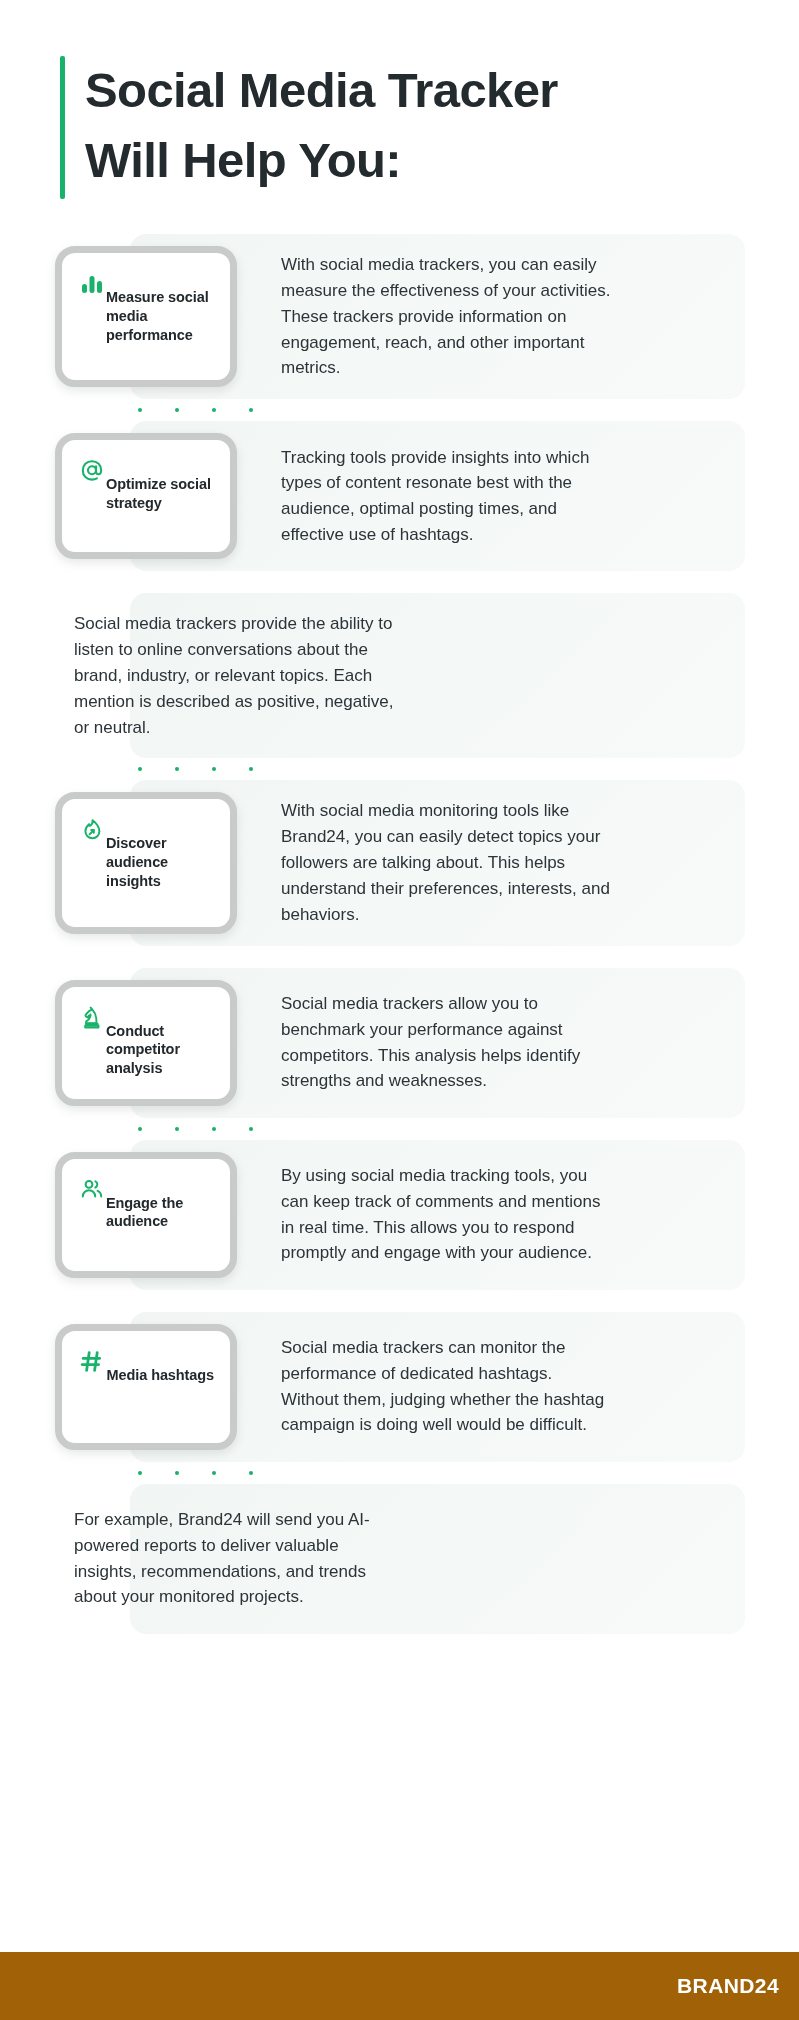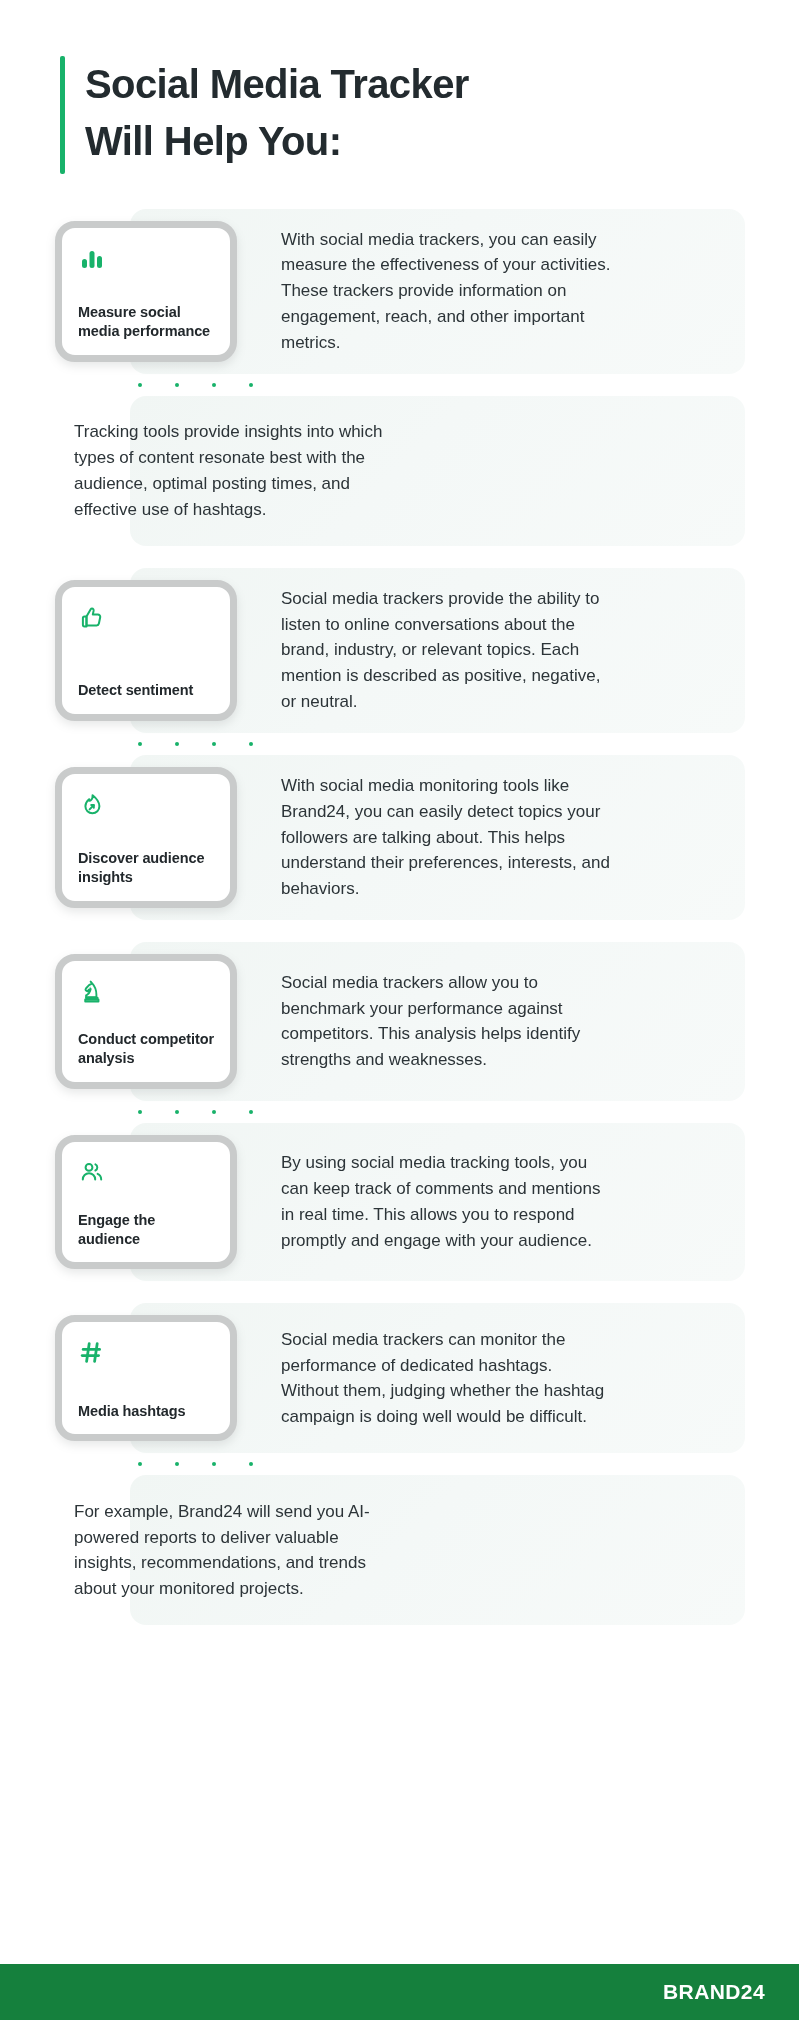--- a/index.html
+++ b/index.html
@@ -29,21 +29,21 @@
   }
   .header-bar {
     width: 5px;
     background: #18b26a;
     border-radius: 2px;
     margin-right: 20px;
     flex: 0 0 5px;
     align-self: stretch;
   }
   .header-title {
-    font-size: 40px;
+    font-size: 49px;
     line-height: 1.42;
     font-weight: 700;
     letter-spacing: -0.6px;
     color: #232b2f;
     padding-bottom: 4px;
   }
   .header-title .line { display: block; white-space: nowrap; }
 
   
   .cards {
@@ -77,21 +77,21 @@
     position: relative;
     z-index: 2;
     flex: 0 0 182px;
     width: 182px;
     margin: 12px 0 12px 25px;
     background: #ffffff;
     border: 7px solid #c9cbcb;
     border-radius: 20px;
     padding: 17px 16px 14px 16px;
     display: flex;
-    flex-direction: column;
+    flex-direction: row;
     justify-content: space-between;
     box-shadow: 0 4px 10px rgba(120,130,130,0.18);
   }
 
   .card-icon {
     height: 34px;
     display: flex;
     align-items: flex-start;
   }
   .card-icon svg { display: block; }
@@ -132,26 +132,26 @@
     width: 4px; height: 4px;
     border-radius: 50%;
     background: #18b26a;
     display: block;
   }
   .dots.hidden { visibility: hidden; }
 
   
   .spacer { flex: 1 1 auto; min-height: 30px; }
   .footer {
-    height: 56px;
-    background: #15803d;
+    height: 68px;
+    background: #a16207;
     display: flex;
     align-items: center;
     justify-content: flex-end;
-    padding-right: 34px;
+    padding-right: 20px;
   }
   .footer-logo {
     color: #ffffff;
     font-size: 21px;
     font-weight: 700;
     letter-spacing: 0.4px;
   }
 </style>
 </head>
 <body>
@@ -189,44 +189,44 @@
         <span></span>
         <span></span>
         <span></span>
         <span></span>
       </div>
     </div>
 
     <div class="row-wrap">
       <div class="row">
         <div class="row-panel"></div>
+        <div class="card">
+          <div class="card-icon">
+            <svg width="28" height="28" viewBox="0 0 28 28" fill="none" stroke="#18b26a" stroke-width="2.1" stroke-linecap="round">
+              <circle cx="14" cy="13.2" r="4"></circle>
+              <path d="M18 9.2v5.4c0 1.7 1.1 2.6 2.4 2.6 1.6 0 2.8-1.3 2.8-4 0-5.3-3.8-9-9.2-9C8.6 4.2 4.8 8 4.8 13.4c0 5.4 3.8 9.2 9.2 9.2 2 0 3.6-.5 4.9-1.3"></path>
+            </svg>
+          </div>
+          <div class="card-title">Optimize social strategy</div>
+        </div>
         <div class="desc">
           <p>Tracking tools provide insights into which types of content resonate best with the audience, optimal posting times, and effective use of hashtags.</p>
         </div>
       </div>
       <div class="dots hidden">
         <span></span>
         <span></span>
         <span></span>
         <span></span>
       </div>
     </div>
 
     <div class="row-wrap">
       <div class="row">
         <div class="row-panel"></div>
-        <div class="card">
-          <div class="card-icon">
-            <svg width="28" height="28" viewBox="0 0 28 28" fill="none" stroke="#18b26a" stroke-width="2" stroke-linecap="round" stroke-linejoin="round">
-              <path d="M8.5 12.4h-2a1.6 1.6 0 0 0-1.6 1.6v6.8a1.6 1.6 0 0 0 1.6 1.6h2z"></path>
-              <path d="M8.5 12.4l4.2-7.1c.6-1 2-1 2.6 0 .3.5.4 1 .3 1.6l-.8 3.6h5.1c1.5 0 2.6 1.3 2.3 2.8l-1.3 6.2a2.4 2.4 0 0 1-2.3 1.9H8.5z"></path>
-            </svg>
-          </div>
-          <div class="card-title">Detect sentiment</div>
-        </div>
         <div class="desc">
           <p>Social media trackers provide the ability to listen to online conversations about the brand, industry, or relevant topics. Each mention is described as positive, negative, or neutral.</p>
         </div>
       </div>
       <div class="dots">
         <span></span>
         <span></span>
         <span></span>
         <span></span>
       </div>

